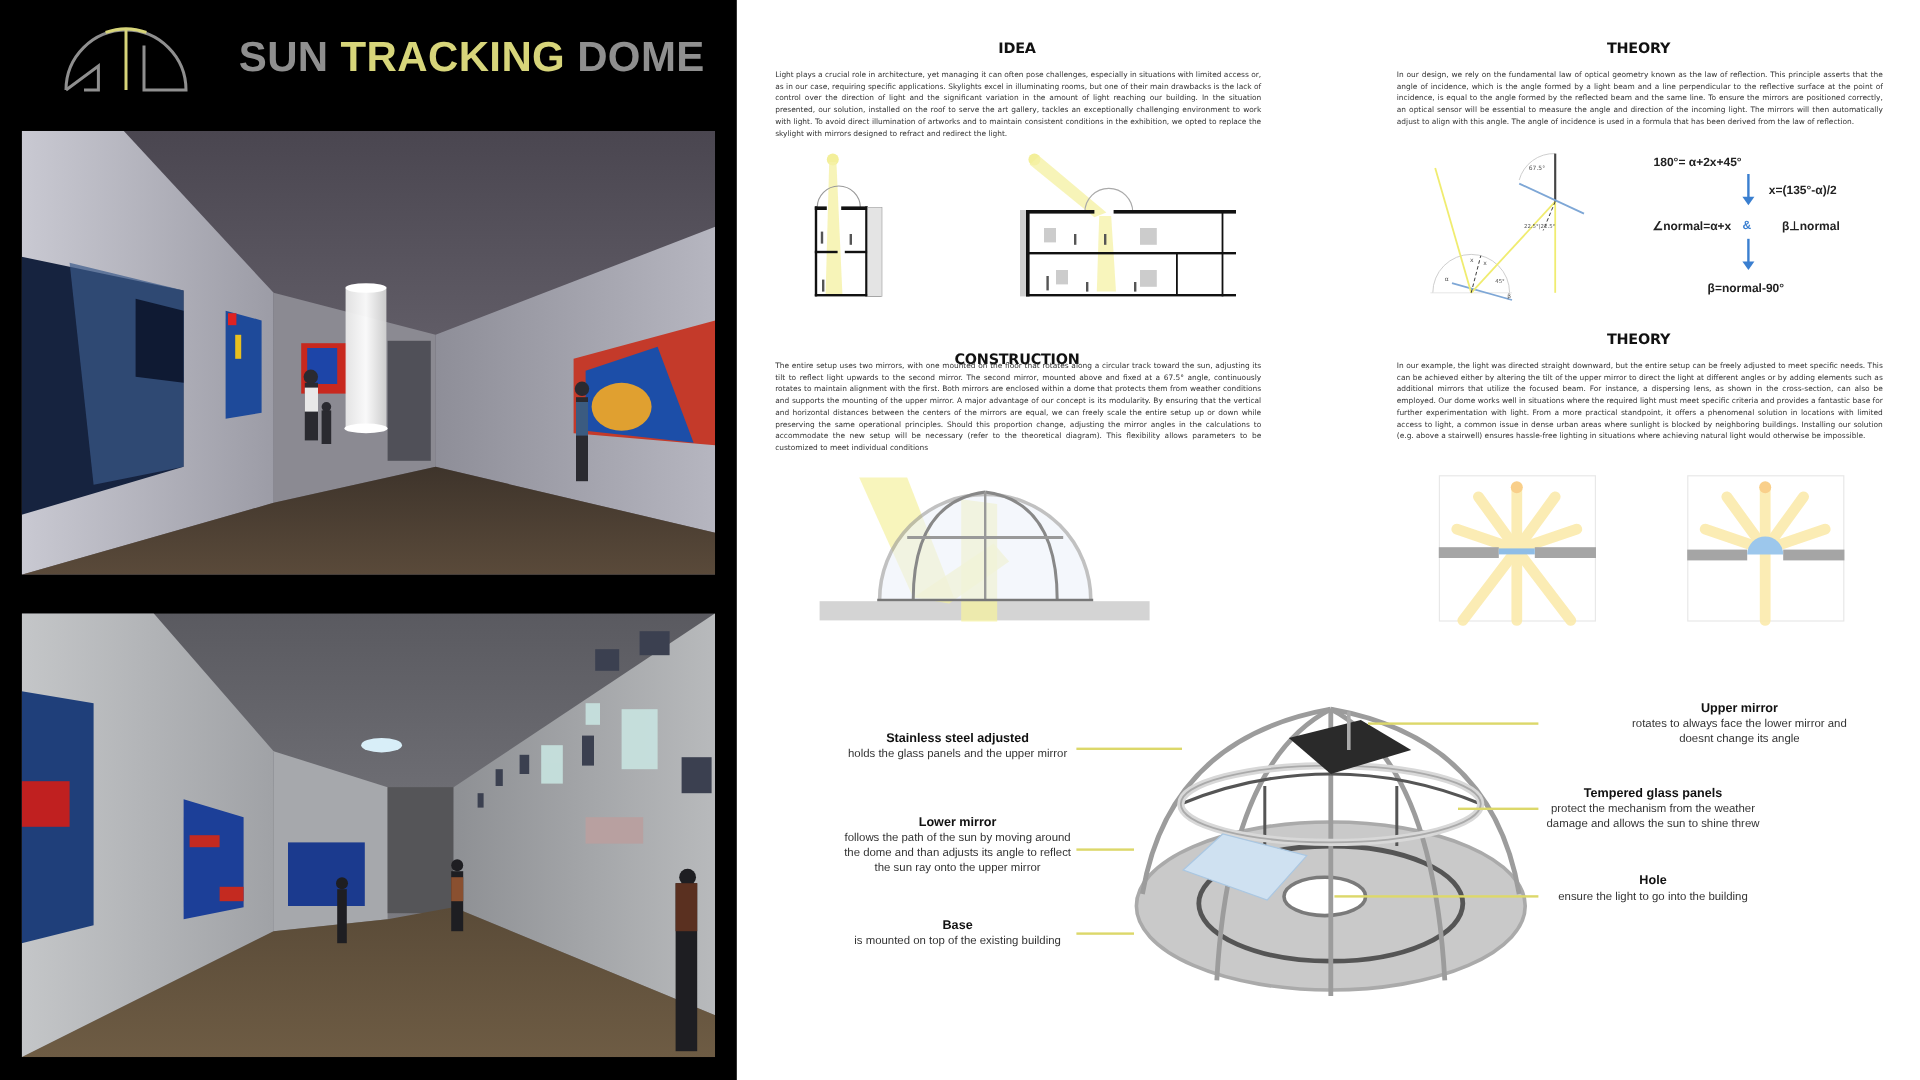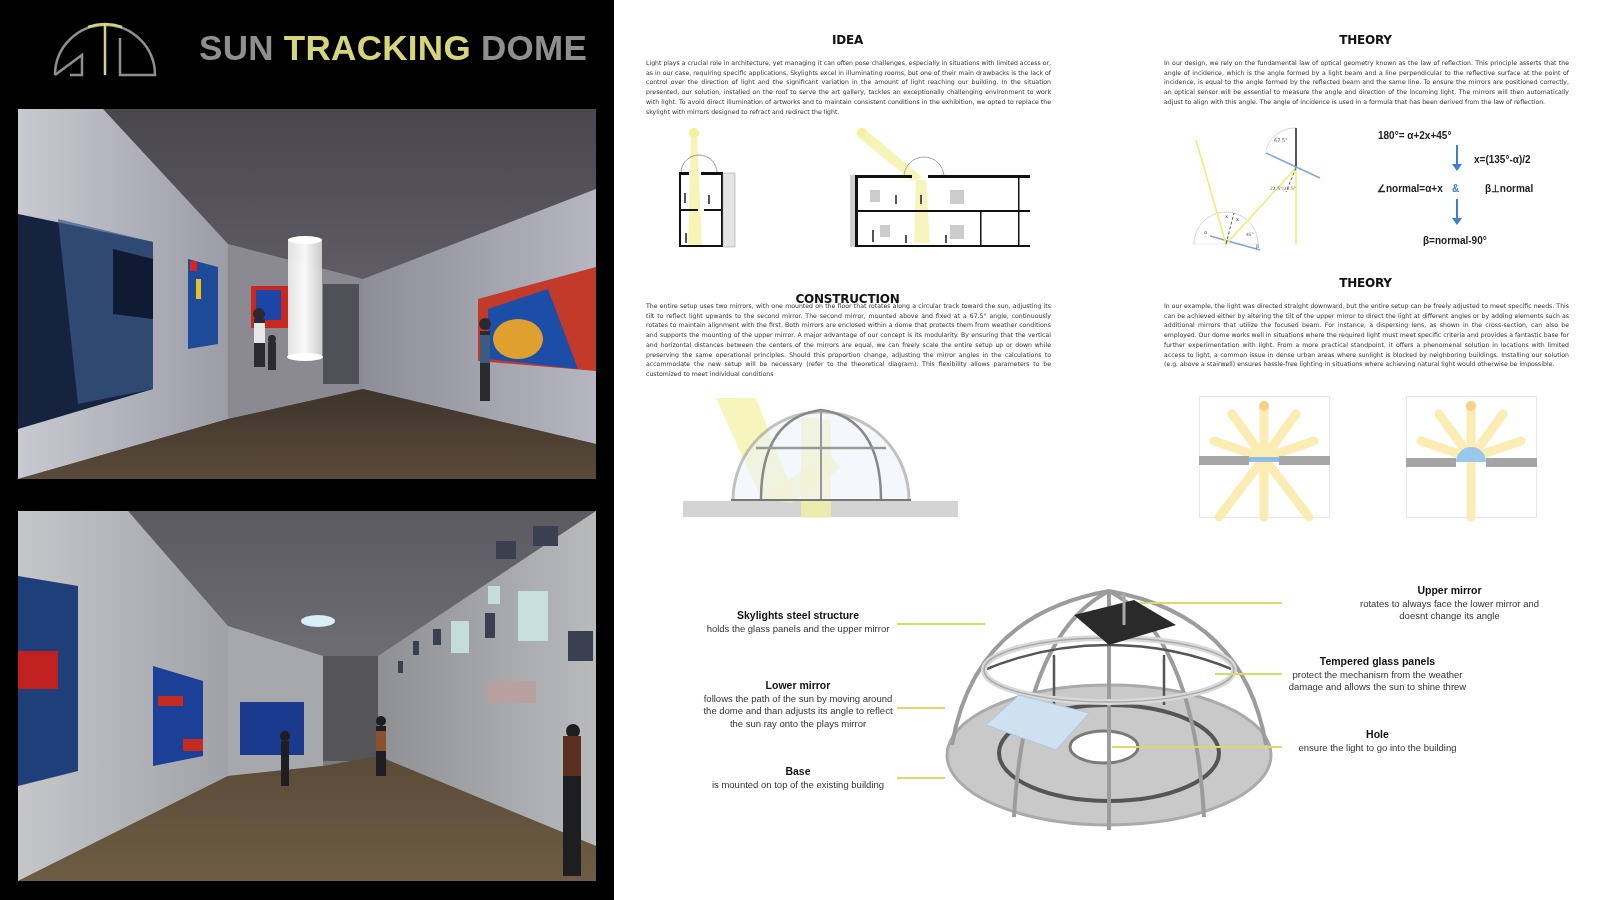--- a/index.html
+++ b/index.html
@@ -320,28 +320,28 @@
     <path d="M220 120 L220 70"></path>
   </g>
   <ellipse cx="165" cy="85" rx="125" ry="32" fill="none" stroke="#d8d8d8" stroke-width="6"></ellipse>
   <ellipse cx="165" cy="85" rx="125" ry="32" fill="none" stroke="#aaa" stroke-width="1.5"></ellipse>
   <polygon points="130,30 190,15 232,40 165,60" fill="#2a2a2a"></polygon>
   <line x1="180" y1="8" x2="180" y2="40" stroke="#aaa" stroke-width="3"></line>
   <polygon points="42,140 75,110 145,128 112,165" fill="#cfe1f1" stroke="#aac7e2" stroke-width="1"></polygon>
 </svg>
 
 <div class="label-block" style="left:698px; top:609px; width:200px;">
-  <div class="lb-title">Skylights steel structure</div>
+  <div class="lb-title">Stainless steel adjusted</div>
   <div>holds the glass panels and the upper mirror</div>
 </div>
 <div class="leader" style="left:897px; top:623px; width:88px;"></div>
 
 <div class="label-block" style="left:698px; top:679px; width:200px;">
   <div class="lb-title">Lower mirror</div>
-  <div>follows the path of the sun by moving around the dome and than adjusts its angle to reflect the sun ray onto the plays mirror</div>
+  <div>follows the path of the sun by moving around the dome and than adjusts its angle to reflect the sun ray onto the upper mirror</div>
 </div>
 <div class="leader" style="left:897px; top:707px; width:48px;"></div>
 
 <div class="label-block" style="left:698px; top:765px; width:200px;">
   <div class="lb-title">Base</div>
   <div>is mounted on top of the existing building</div>
 </div>
 <div class="leader" style="left:897px; top:777px; width:48px;"></div>
 
 <div class="leader" style="left:1140px; top:602px; width:142px;"></div>

